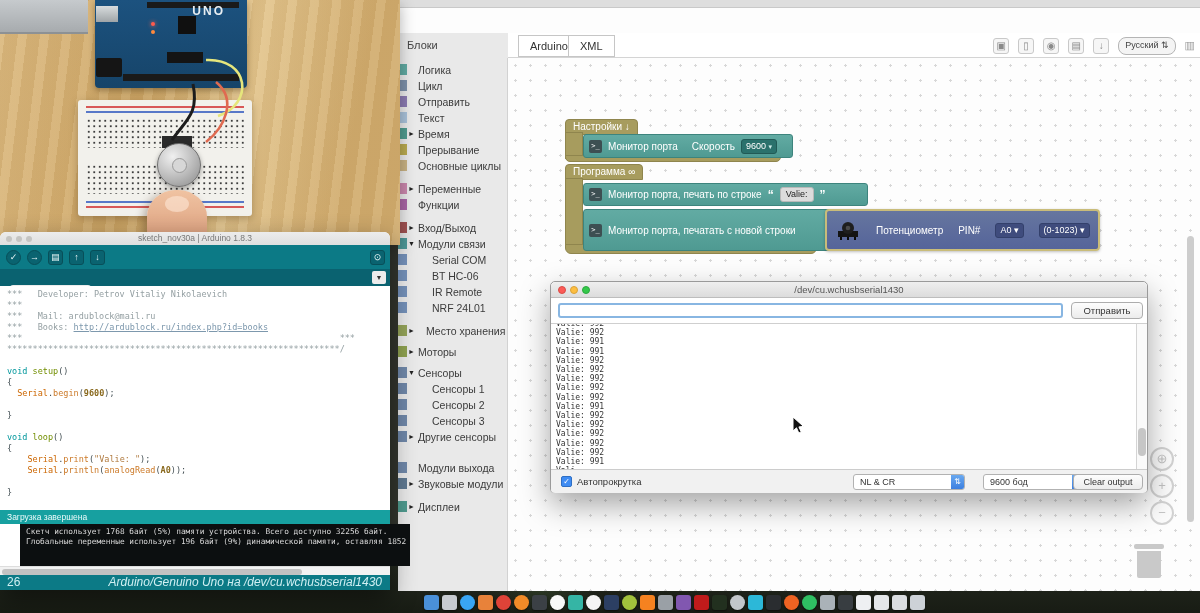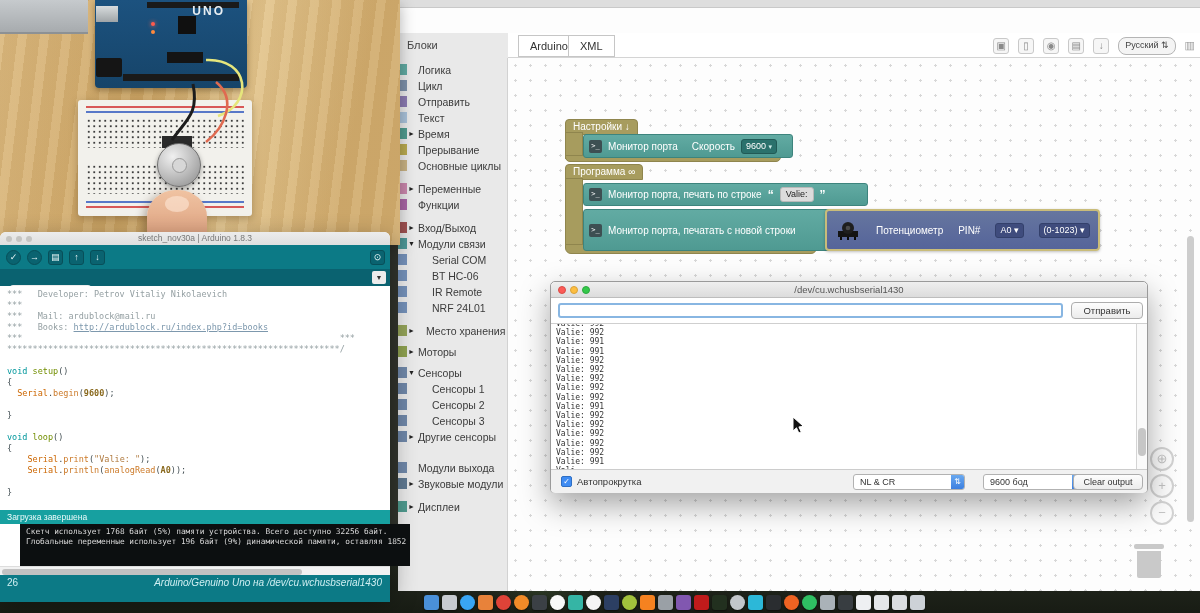--- a/index.html
+++ b/index.html
@@ -160,22 +160,22 @@
   .cl { white-space:pre; min-height:11px; }
   .tk-cm { color:#95a0a3; } .tk-lk { color:#7d98ad; text-decoration:underline; }
   .tk-kw { color:#00979c; } .tk-fn { color:#cc7a29; } .tk-fn2 { color:#728e00; }
   .tk-cls { color:#cc6600; } .tk-num { color:#8a6a1f; font-weight:bold; } .tk-str { color:#b07a3f; }
   .ide-msg { position:absolute; left:0; top:278px; width:100%; height:14px; background:#17a0a0;
     font-size:8.5px; color:#eafafa; line-height:14px; padding-left:7px; }
   .ide-console { position:absolute; left:0; top:292px; width:100%; height:42px; background:#0c0f10;
     font-family:"DejaVu Sans Mono",monospace; font-size:7.8px; line-height:10px; color:#d8d8d8; padding:3px 6px; white-space:nowrap; overflow:hidden;margin-left:20px; }
   .ide-hscroll { position:absolute; left:0; top:334px; width:100%; height:9px; background:#f2f2f2; border-top:1px solid #ddd; }
   .ide-hthumb { position:absolute; left:2px; top:1.5px; width:300px; height:6px; background:#c2c2c2; border-radius:3px; }
-  .ide-status { position:absolute; left:0; top:343px; width:100%; height:27px; background:#0c7a86;
-    font-size:10px; color:#cfeff2; line-height:15px; }
+  .ide-status { position:absolute; left:0; top:343px; width:100%; height:15px; background:#0c7a86;
+    font-size:12px; color:#cfeff2; line-height:15px; }
   .ide-lineno { position:absolute; left:7px; }
   .ide-board { position:absolute; right:8px; font-style:italic; }
 
   
   #dock { position:absolute; left:424px; top:595px; display:flex; gap:3px; z-index:8; }
   .dock-ico { width:15px; height:15px; box-shadow:0 1px 2px rgba(0,0,0,.5); }
 
   
   #cursor { position:absolute; left:792px; top:416px; z-index:50; }
 </style>

